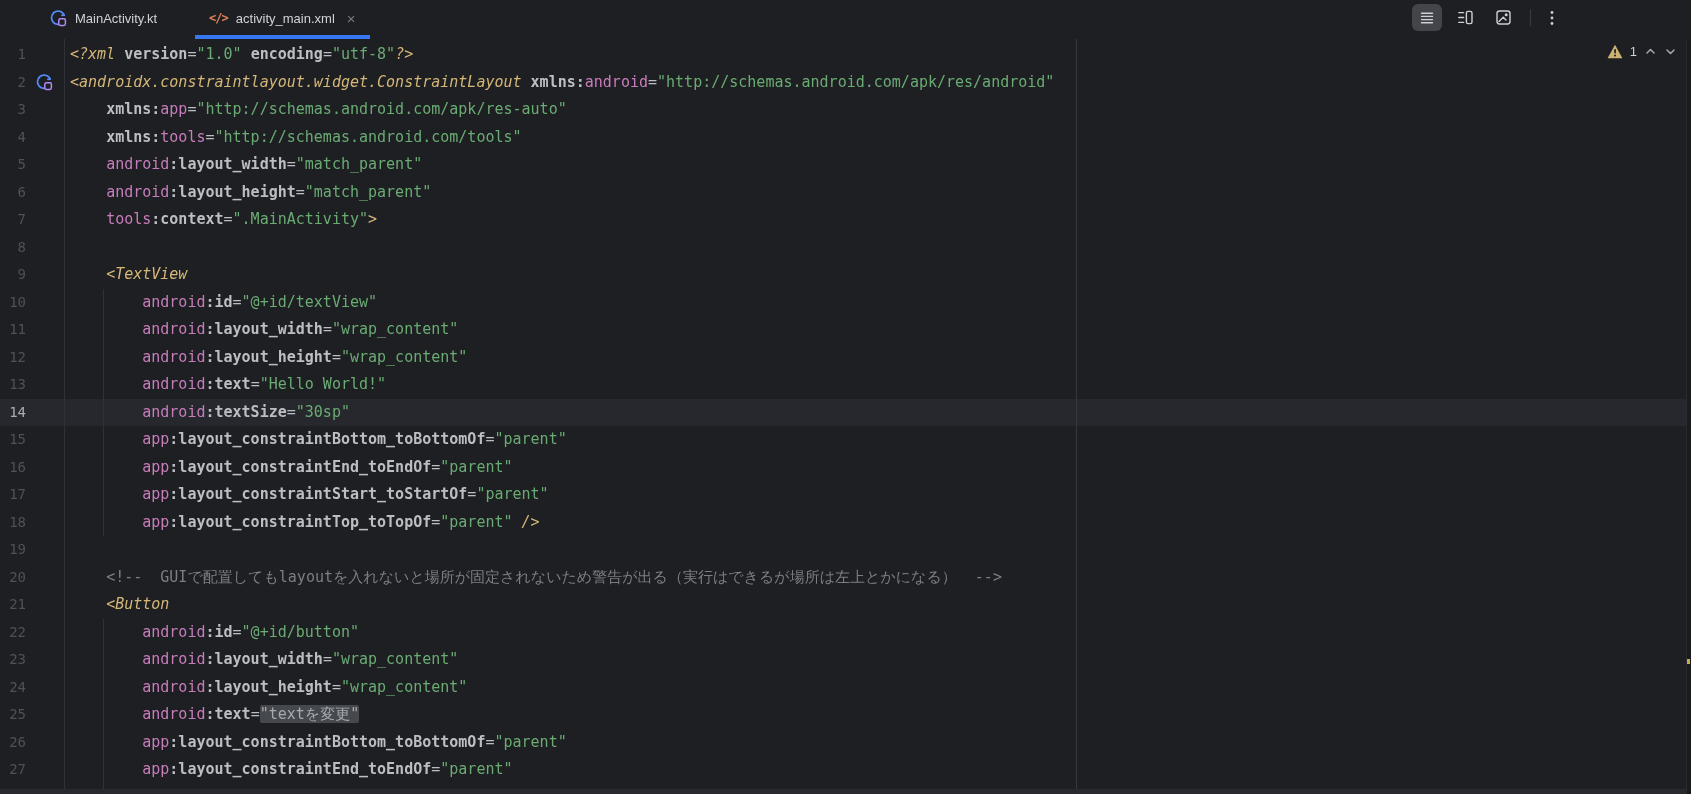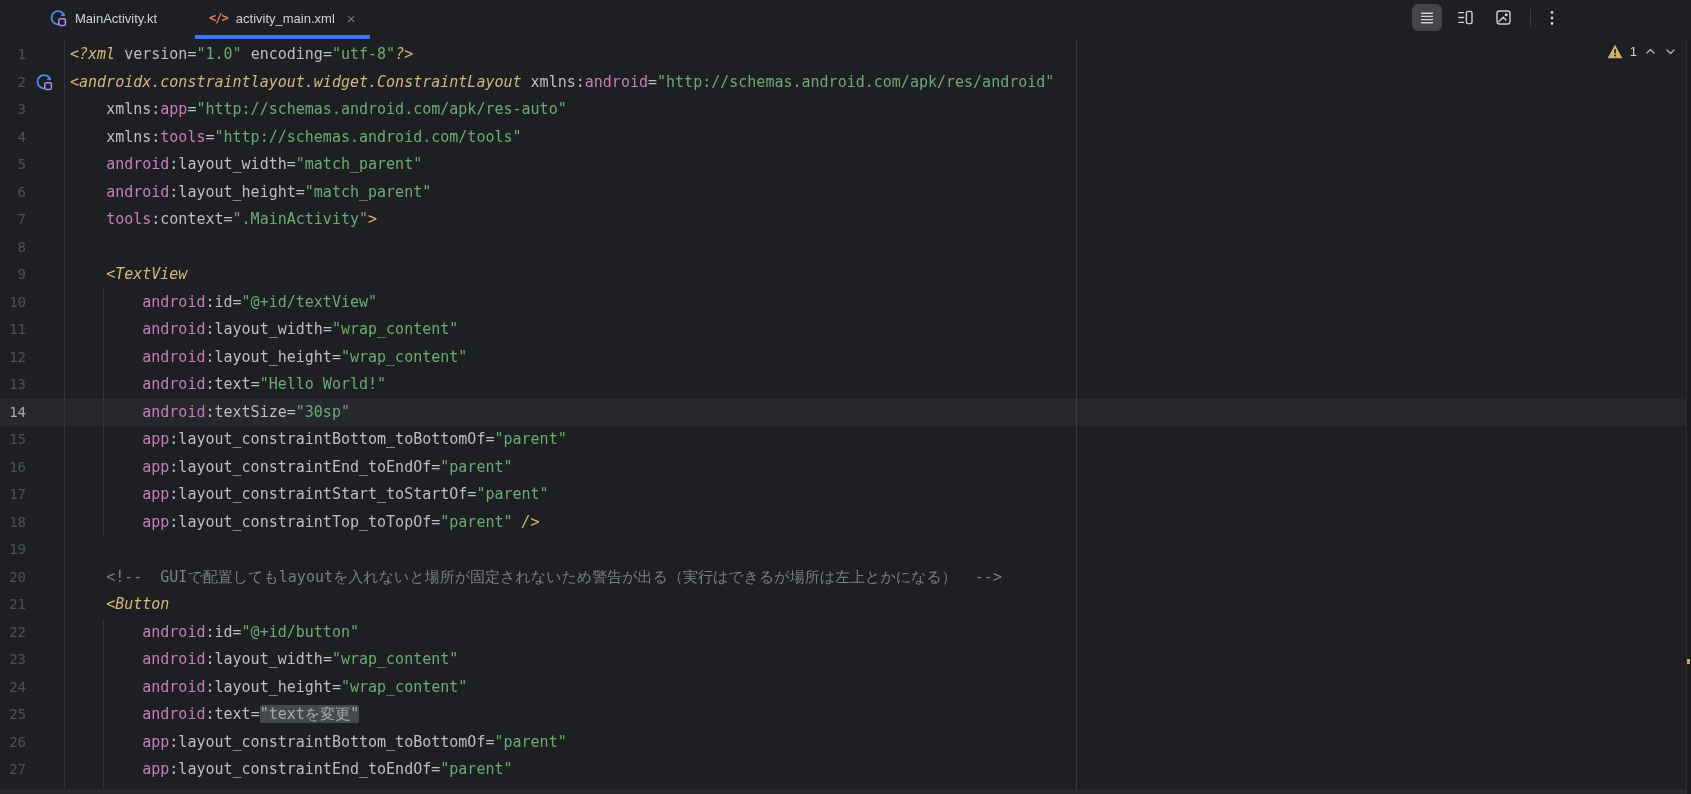--- a/index.html
+++ b/index.html
@@ -38,21 +38,21 @@
   .margin-guide{position:absolute;left:1076px;top:0;bottom:5px;width:1px;background:#36383D;}
   .indent-guide{position:absolute;left:103px;width:1px;background:var(--guide);}
   .ig-a{top:249.5px;height:247.5px;}
   .ig-b{top:579.5px;height:172px;}
   .code{position:absolute;left:0;top:2px;right:6px;
         font-family:"DejaVu Sans Mono","Liberation Mono",monospace;font-size:15px;line-height:27.5px;white-space:pre;}
   .row{height:27.5px;display:flex;}
   .ln{width:26px;flex:none;text-align:right;color:var(--ln);font-size:14px;}
   .ln.cur{color:var(--ln-active);}
   .lt{padding-left:44px;flex:none;color:var(--c-attr);}
-  .tk-t{color:var(--c-tag);font-style:italic;} .tk-n{color:var(--c-ns);} .tk-a{color:var(--c-attr);}
+  .tk-t{color:var(--c-tag);font-style:italic;} .tk-n{color:var(--c-ns);} .tk-a{color:var(--c-attr);font-weight:bold;}
   .tk-v{color:var(--c-val);} .tk-p{color:var(--c-attr);} .tk-c{color:var(--c-com);}
   .tk-w{color:var(--warn-tx);background:var(--warn-bg);border-radius:2px;}
   .gutter-icon{position:absolute;left:36px;top:35px;width:17px;height:17px;cursor:pointer;}
 
   
   .inspect{position:absolute;top:5px;right:14px;display:flex;align-items:center;gap:7px;cursor:pointer;}
   .inspect .cnt{color:#CED0D6;font-size:13px;}
   .chev{display:flex;align-items:center;cursor:pointer;}
 
   

